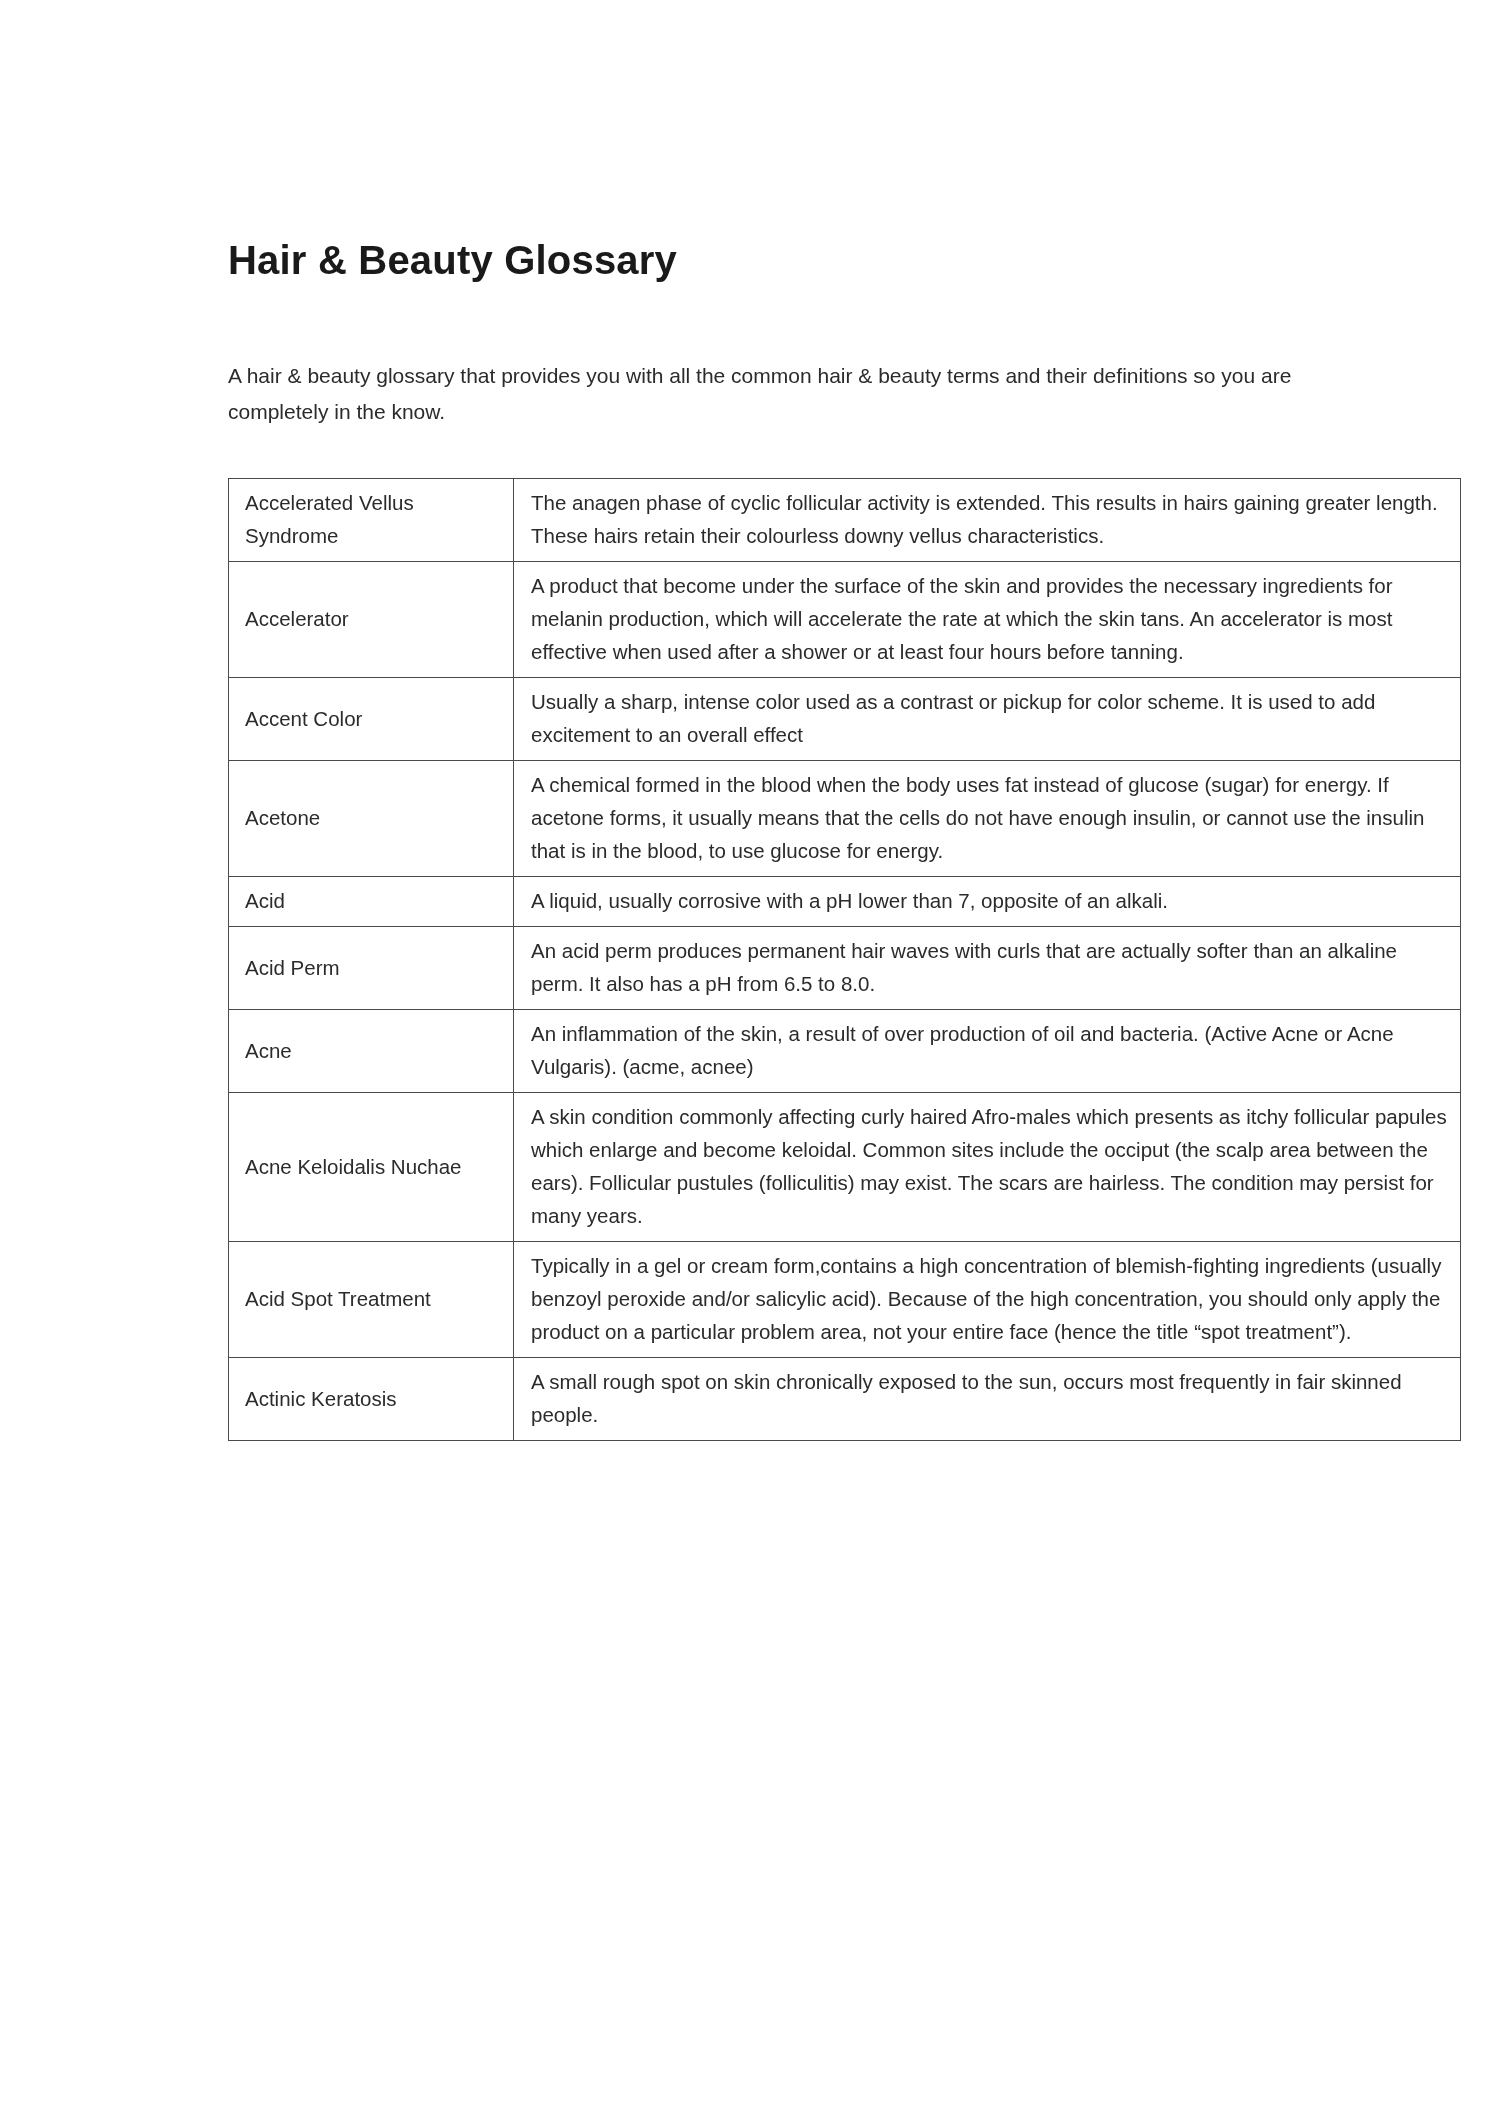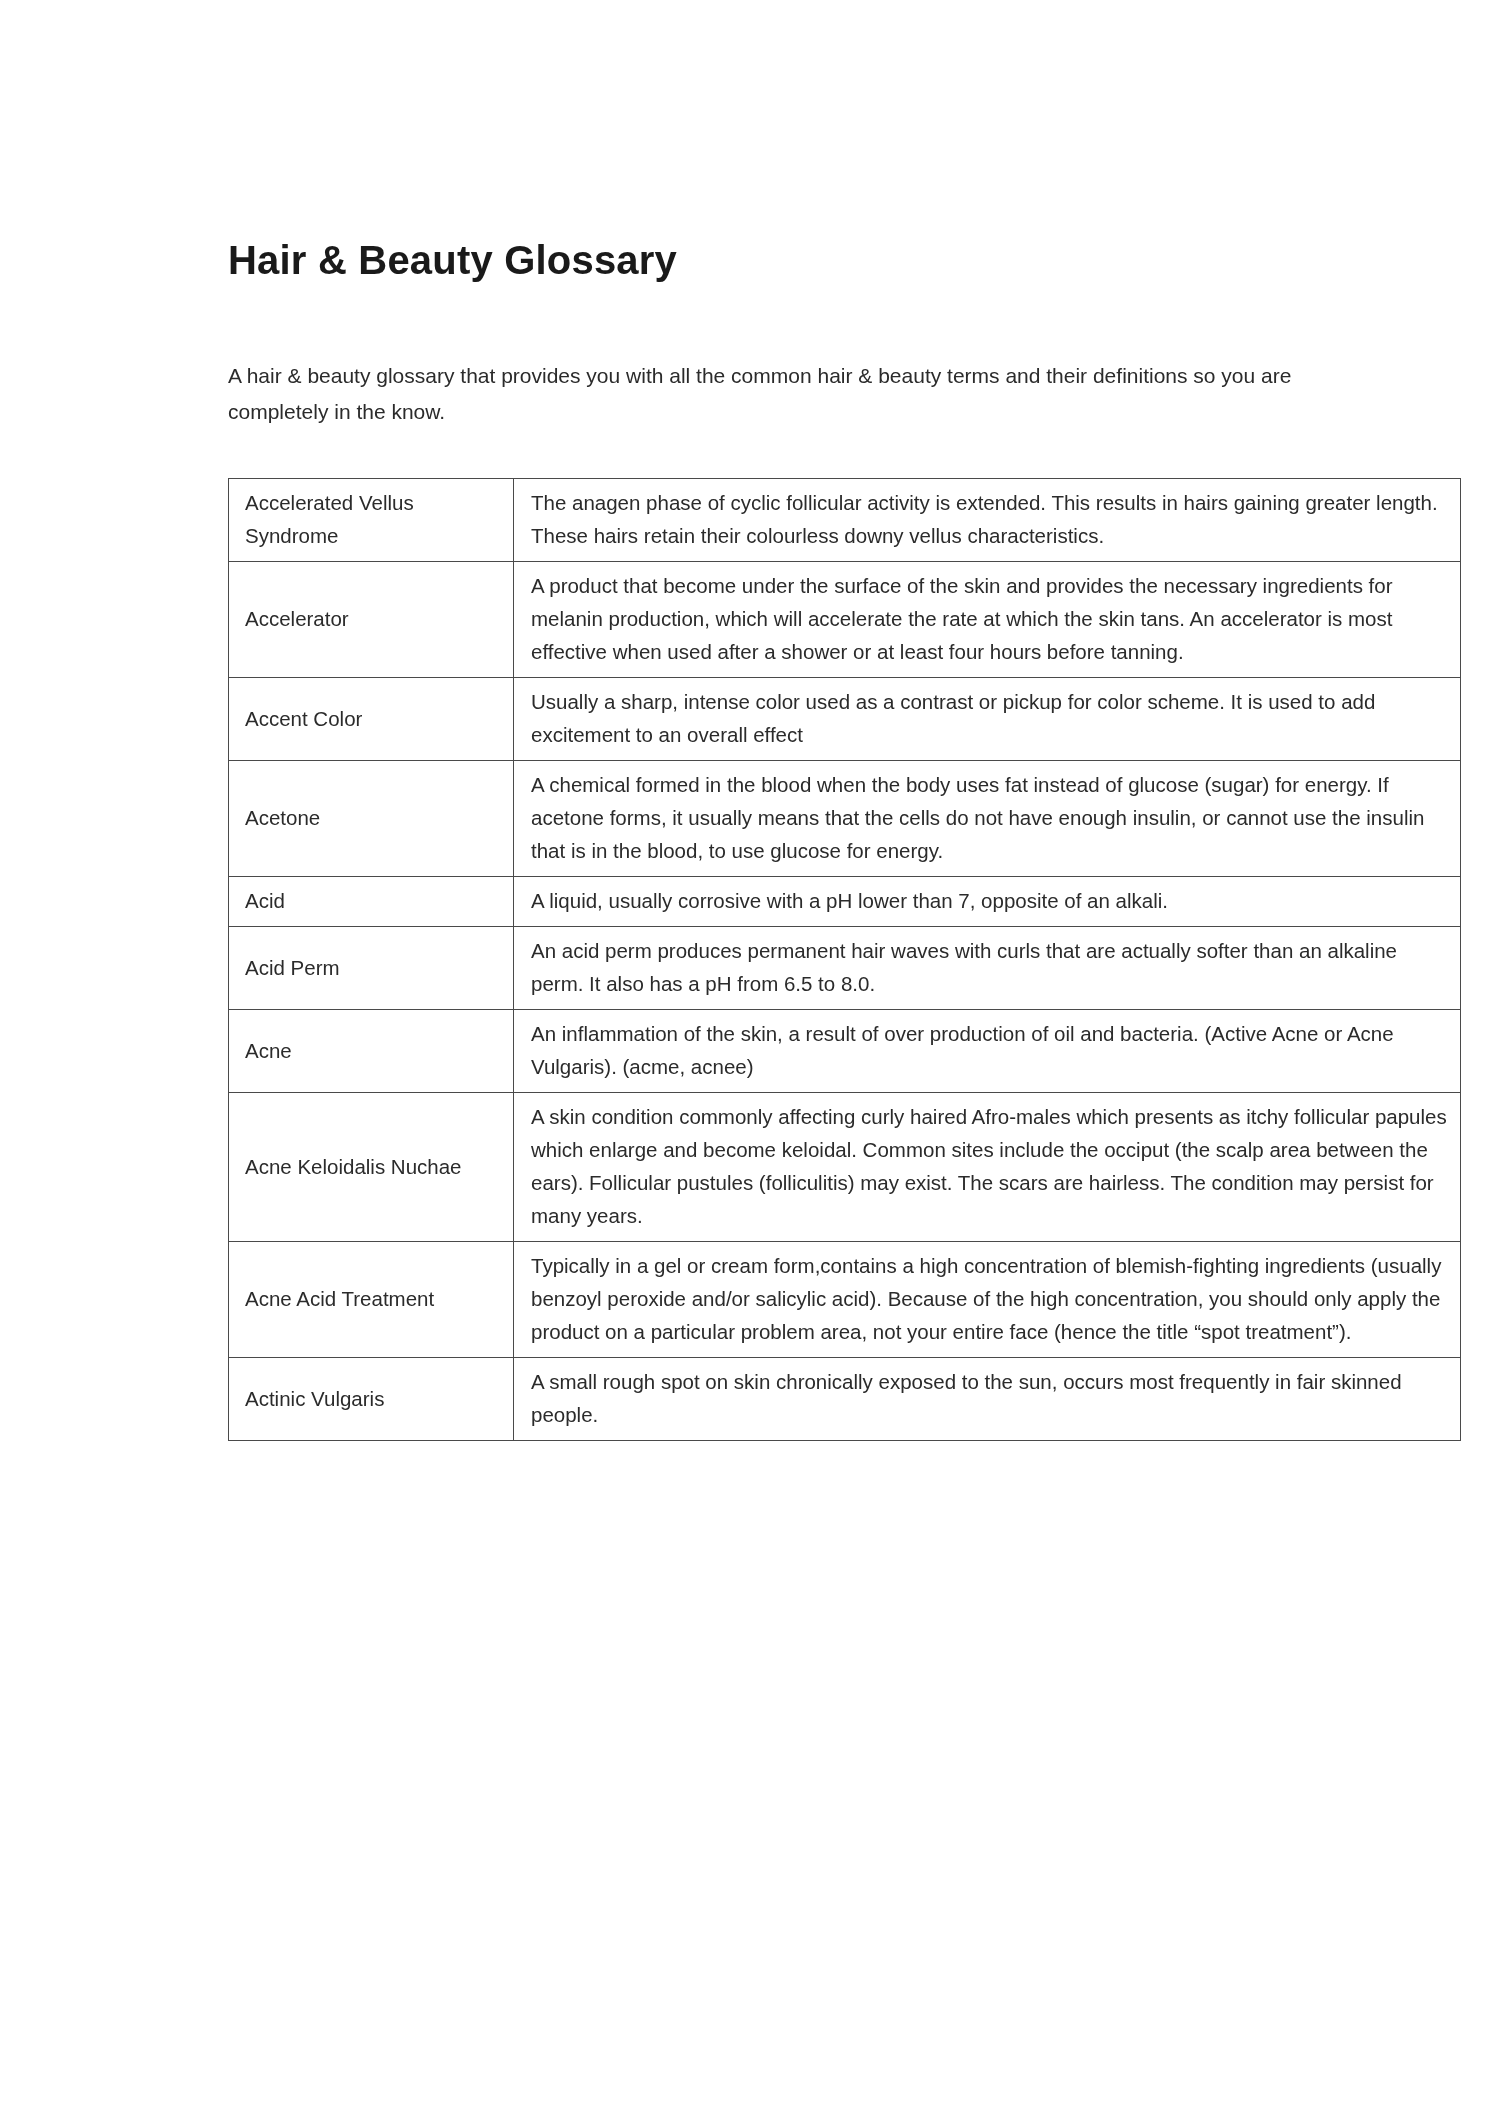--- a/index.html
+++ b/index.html
@@ -134,24 +134,24 @@
           </tr>
           <tr>
             <td class="word">Acne</td>
             <td class="meaning">An inflammation of the skin, a result of over production of oil and bacteria. (Active Acne or Acne Vulgaris). (acme, acnee)</td>
           </tr>
           <tr>
             <td class="word">Acne Keloidalis Nuchae</td>
             <td class="meaning">A skin condition commonly affecting curly haired Afro-males which presents as itchy follicular papules which enlarge and become keloidal. Common sites include the occiput (the scalp area between the ears). Follicular pustules (folliculitis) may exist. The scars are hairless. The condition may persist for many years.</td>
           </tr>
           <tr>
-            <td class="word">Acne Acid Treatment</td>
+            <td class="word">Acid Spot Treatment</td>
             <td class="meaning">Typically in a gel or cream form,contains a high concentration of blemish-fighting ingredients (usually benzoyl peroxide and/or salicylic acid). Because of the high concentration, you should only apply the product on a particular problem area, not your entire face (hence the title  “spot treatment”).</td>
           </tr>
           <tr>
-            <td class="word">Actinic Vulgaris</td>
+            <td class="word">Actinic Keratosis</td>
             <td class="meaning">A small rough spot on skin chronically exposed to the sun, occurs most frequently in fair skinned people.</td>
           </tr>
         </tbody>
     </table>
 
   </div>
 </div>
 
 </body></html>

